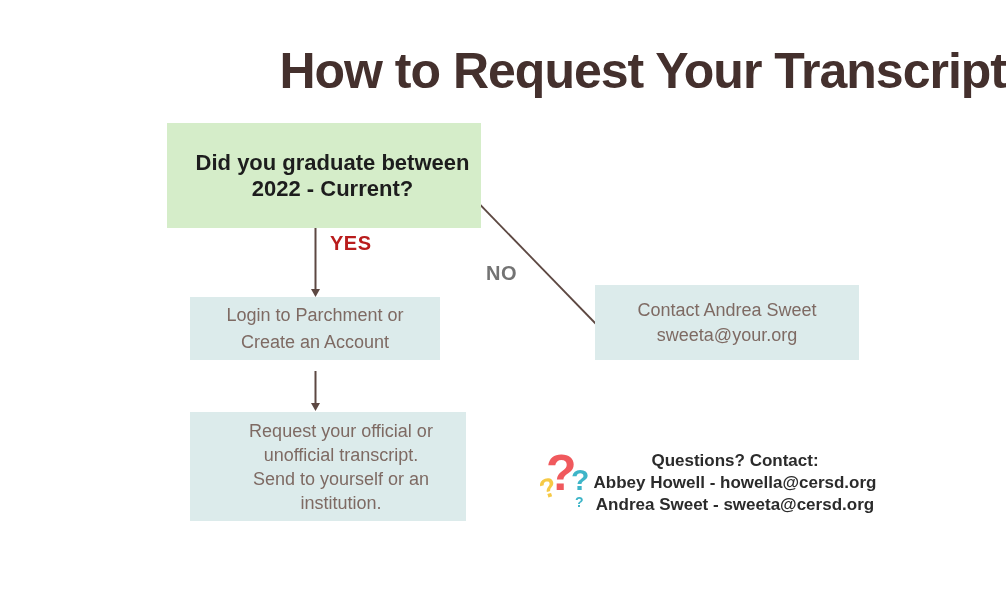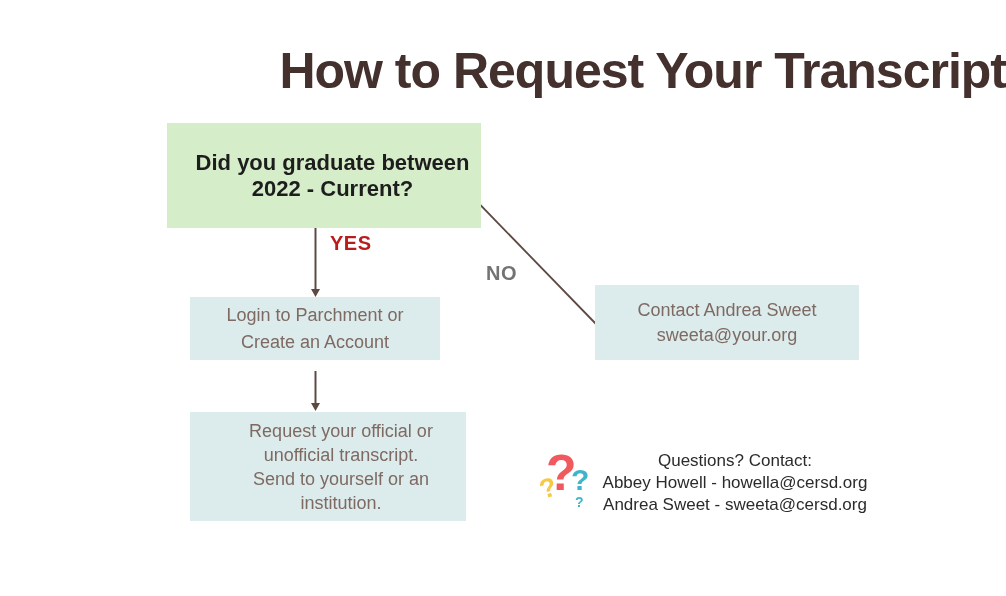--- a/index.html
+++ b/index.html
@@ -102,20 +102,21 @@
 
   
   .footer-text {
     position: absolute;
     left: 585px; top: 450px;
     width: 300px;
     text-align: center;
     color: #2b2b2b;
     font-size: 17px;
     line-height: 22px;
+    font-weight: bold;
   }
 </style>
 </head>
 <body>
 
 <div id="canvas">
 
   <h1 class="title">How to Request Your Transcript</h1>
 
   <svg class="connectors" viewBox="0 0 1006 596" xmlns="http://www.w3.org/2000/svg">

